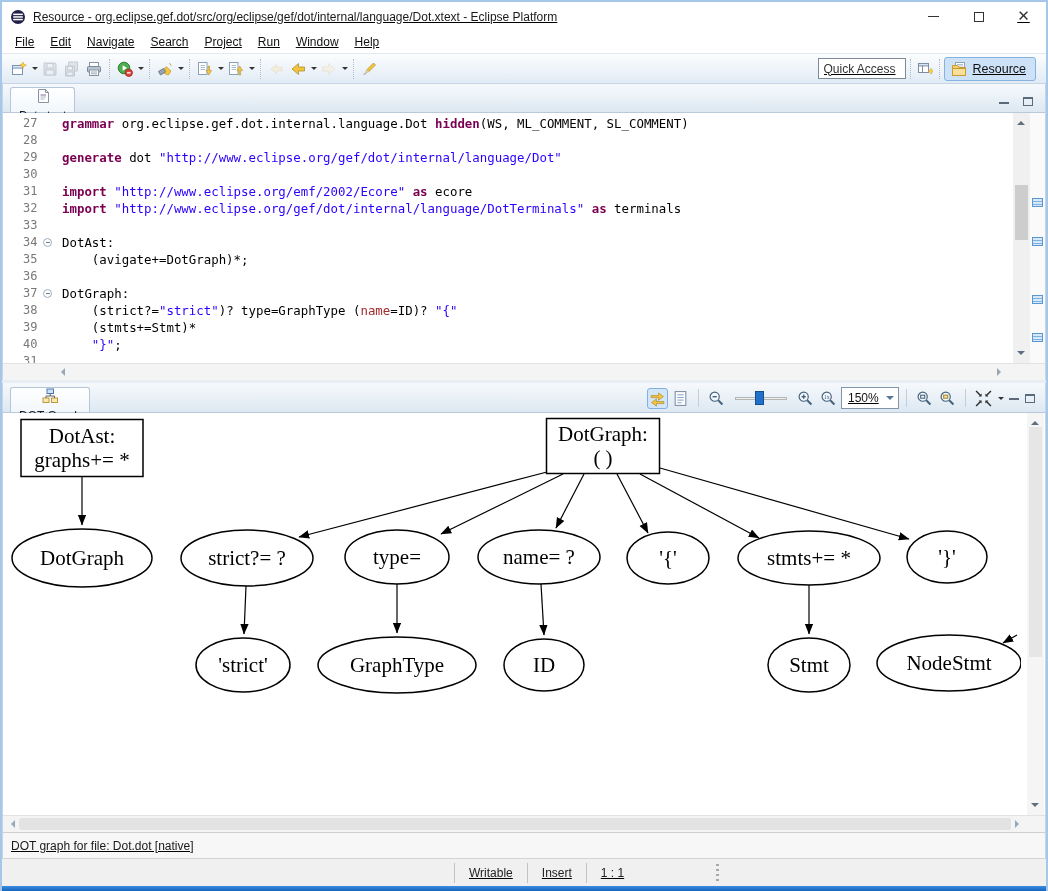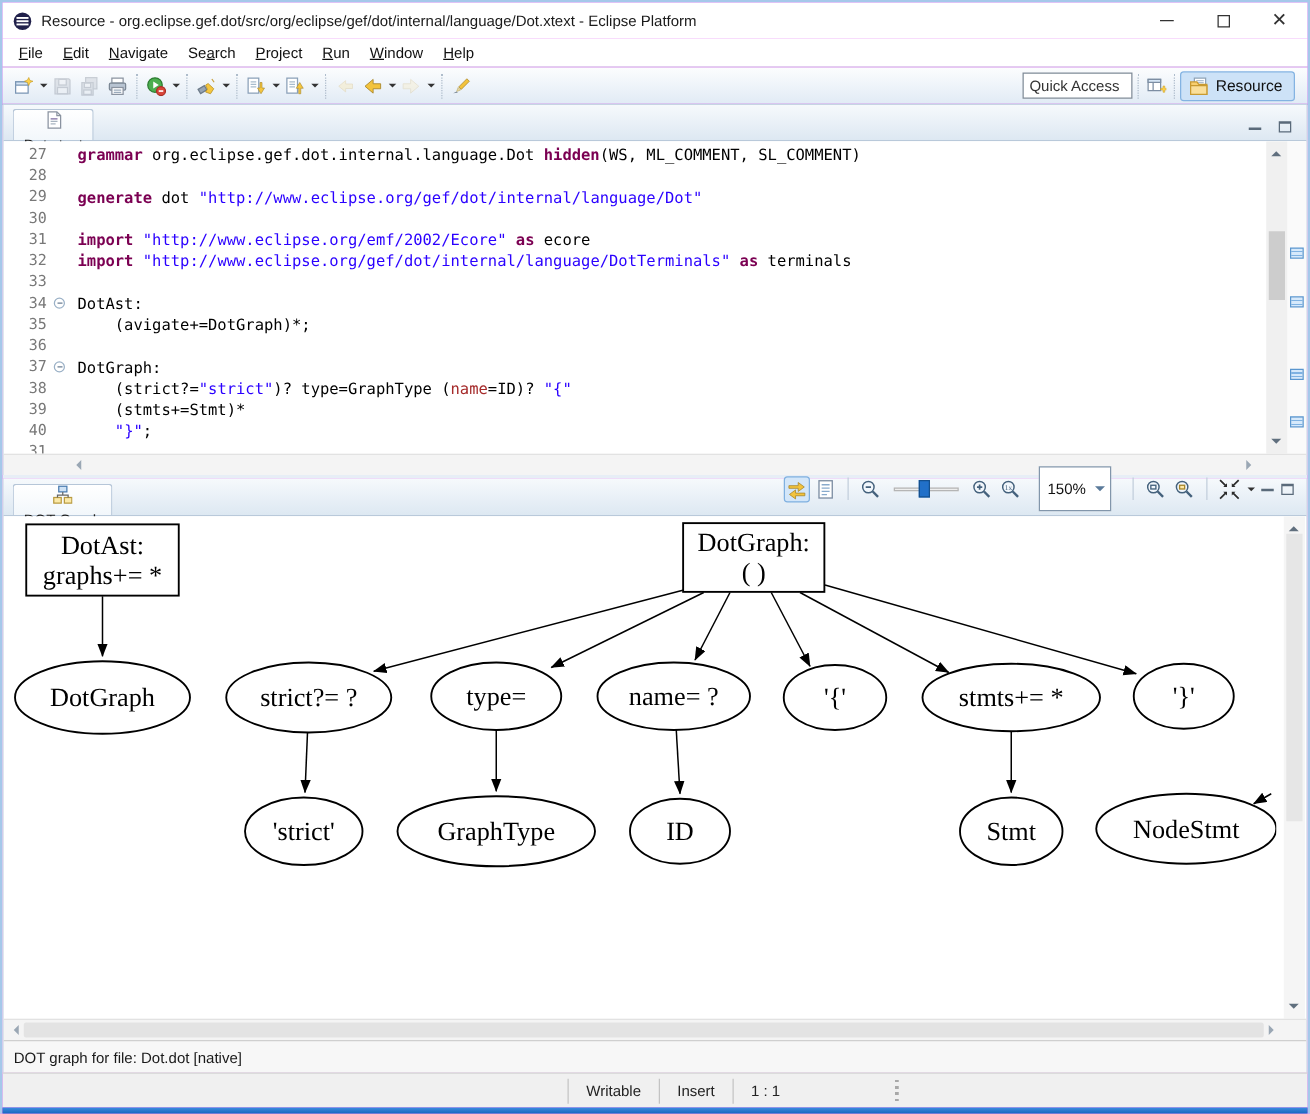--- a/index.html
+++ b/index.html
@@ -1,17 +1,17 @@
 <!DOCTYPE html>
 <html><head>
 <meta charset="utf-8">
 <style>
   * { margin:0; padding:0; box-sizing:border-box; }
   body { width:1048px; height:891px; overflow:hidden; font-family:"Liberation Sans", sans-serif; background:#fff; }
-  .window { width:1048px; height:891px; border:2px solid #a5c8ea; border-bottom:none; background:#d946ef; position:relative; display:flex; flex-direction:column; }
+  .window { width:1048px; height:891px; border:2px solid #a5c8ea; border-bottom:none; background:#b91c1c; position:relative; display:flex; flex-direction:column;text-decoration:underline; }
 
   
   .titlebar { height:29px; background:#fff; display:flex; align-items:center; padding-left:8px; flex:none; }
   .titlebar .ticon { width:16px; height:16px; margin-right:7px; flex:none; }
   .titlebar .ttext { font-size:12px; color:#1a1a1a; white-space:nowrap; }
   .win-controls { margin-left:auto; display:flex; height:100%; }
   .win-btn { width:45px; height:100%; display:flex; align-items:center; justify-content:center; color:#333; }
   .g-min { width:11px; height:1px; background:#333; }
   .g-max { width:10px; height:10px; border:1px solid #333; }
   .g-close { font-size:15px; line-height:1; color:#333; font-family:"DejaVu Sans", sans-serif; }
@@ -81,21 +81,21 @@
   .graph-area { height:475px; display:flex; flex-direction:column; background:#fff; border-left:1px solid #c8d4e2; border-right:1px solid #c8d4e2; flex:none; }
   .graph-area .tabstrip { height:30px; }
   .graph-toolbar { margin-left:auto; display:flex; align-items:center; gap:2px; padding:0 8px 3px 0; }
   .gt-btn { display:flex; align-items:center; padding:2px; border-radius:3px; }
   .gt-btn .ic { width:17px; height:17px; display:block; }
   .gt-btn.toggled { background:#d3e6f9; border:1px solid #7fb0e0; padding:1px; }
   .gt-sep { width:1px; height:18px; background:#c2cedb; margin:0 5px; }
   .slider { width:52px; height:16px; position:relative; margin:0 6px; }
   .slider .track { position:absolute; top:7px; left:0; right:0; height:3px; background:#eee; border:1px solid #b5b5b5; }
   .slider .thumb { position:absolute; top:1px; left:20px; width:9px; height:14px; background:#2170c9; border:1px solid #14508f; }
-  .zoom-combo { display:flex; align-items:center; justify-content:space-between; width:58px; height:36px; border:1px solid #8296ab; background:#fff; font-size:12px; padding:0 4px 0 6px; margin:0 10px; color:#111; }
+  .zoom-combo { display:flex; align-items:center; justify-content:space-between; width:58px; height:22px; border:1px solid #8296ab; background:#fff; font-size:12px; padding:0 4px 0 6px; margin:0 0; color:#111; }
   .chev { width:0; height:0; border:4px solid transparent; border-top-color:#5a7a9a; margin-top:4px; }
 
   .canvas { position:relative; height:402px; background:#fff; overflow:hidden; flex:none; }
   .gr-vscroll { right:1px; width:17px; background:#f5f5f5; }
   .gr-vthumb { position:absolute; left:2px; width:13px; background:#e6e6e6; }
   .graph-status { height:26px; background:#f7f7f7; border-top:1px solid #cfcfcf; display:flex; align-items:center; padding-left:8px; font-size:12px; color:#1a1a1a; flex:none; }
 
   
   .statusbar { height:28px; background:#f0f0f0; border-top:1px solid #d4d4d4; display:flex; align-items:center; font-size:12px; color:#222; flex:none; }
   .sb-spacer { width:452px; flex:none; }

